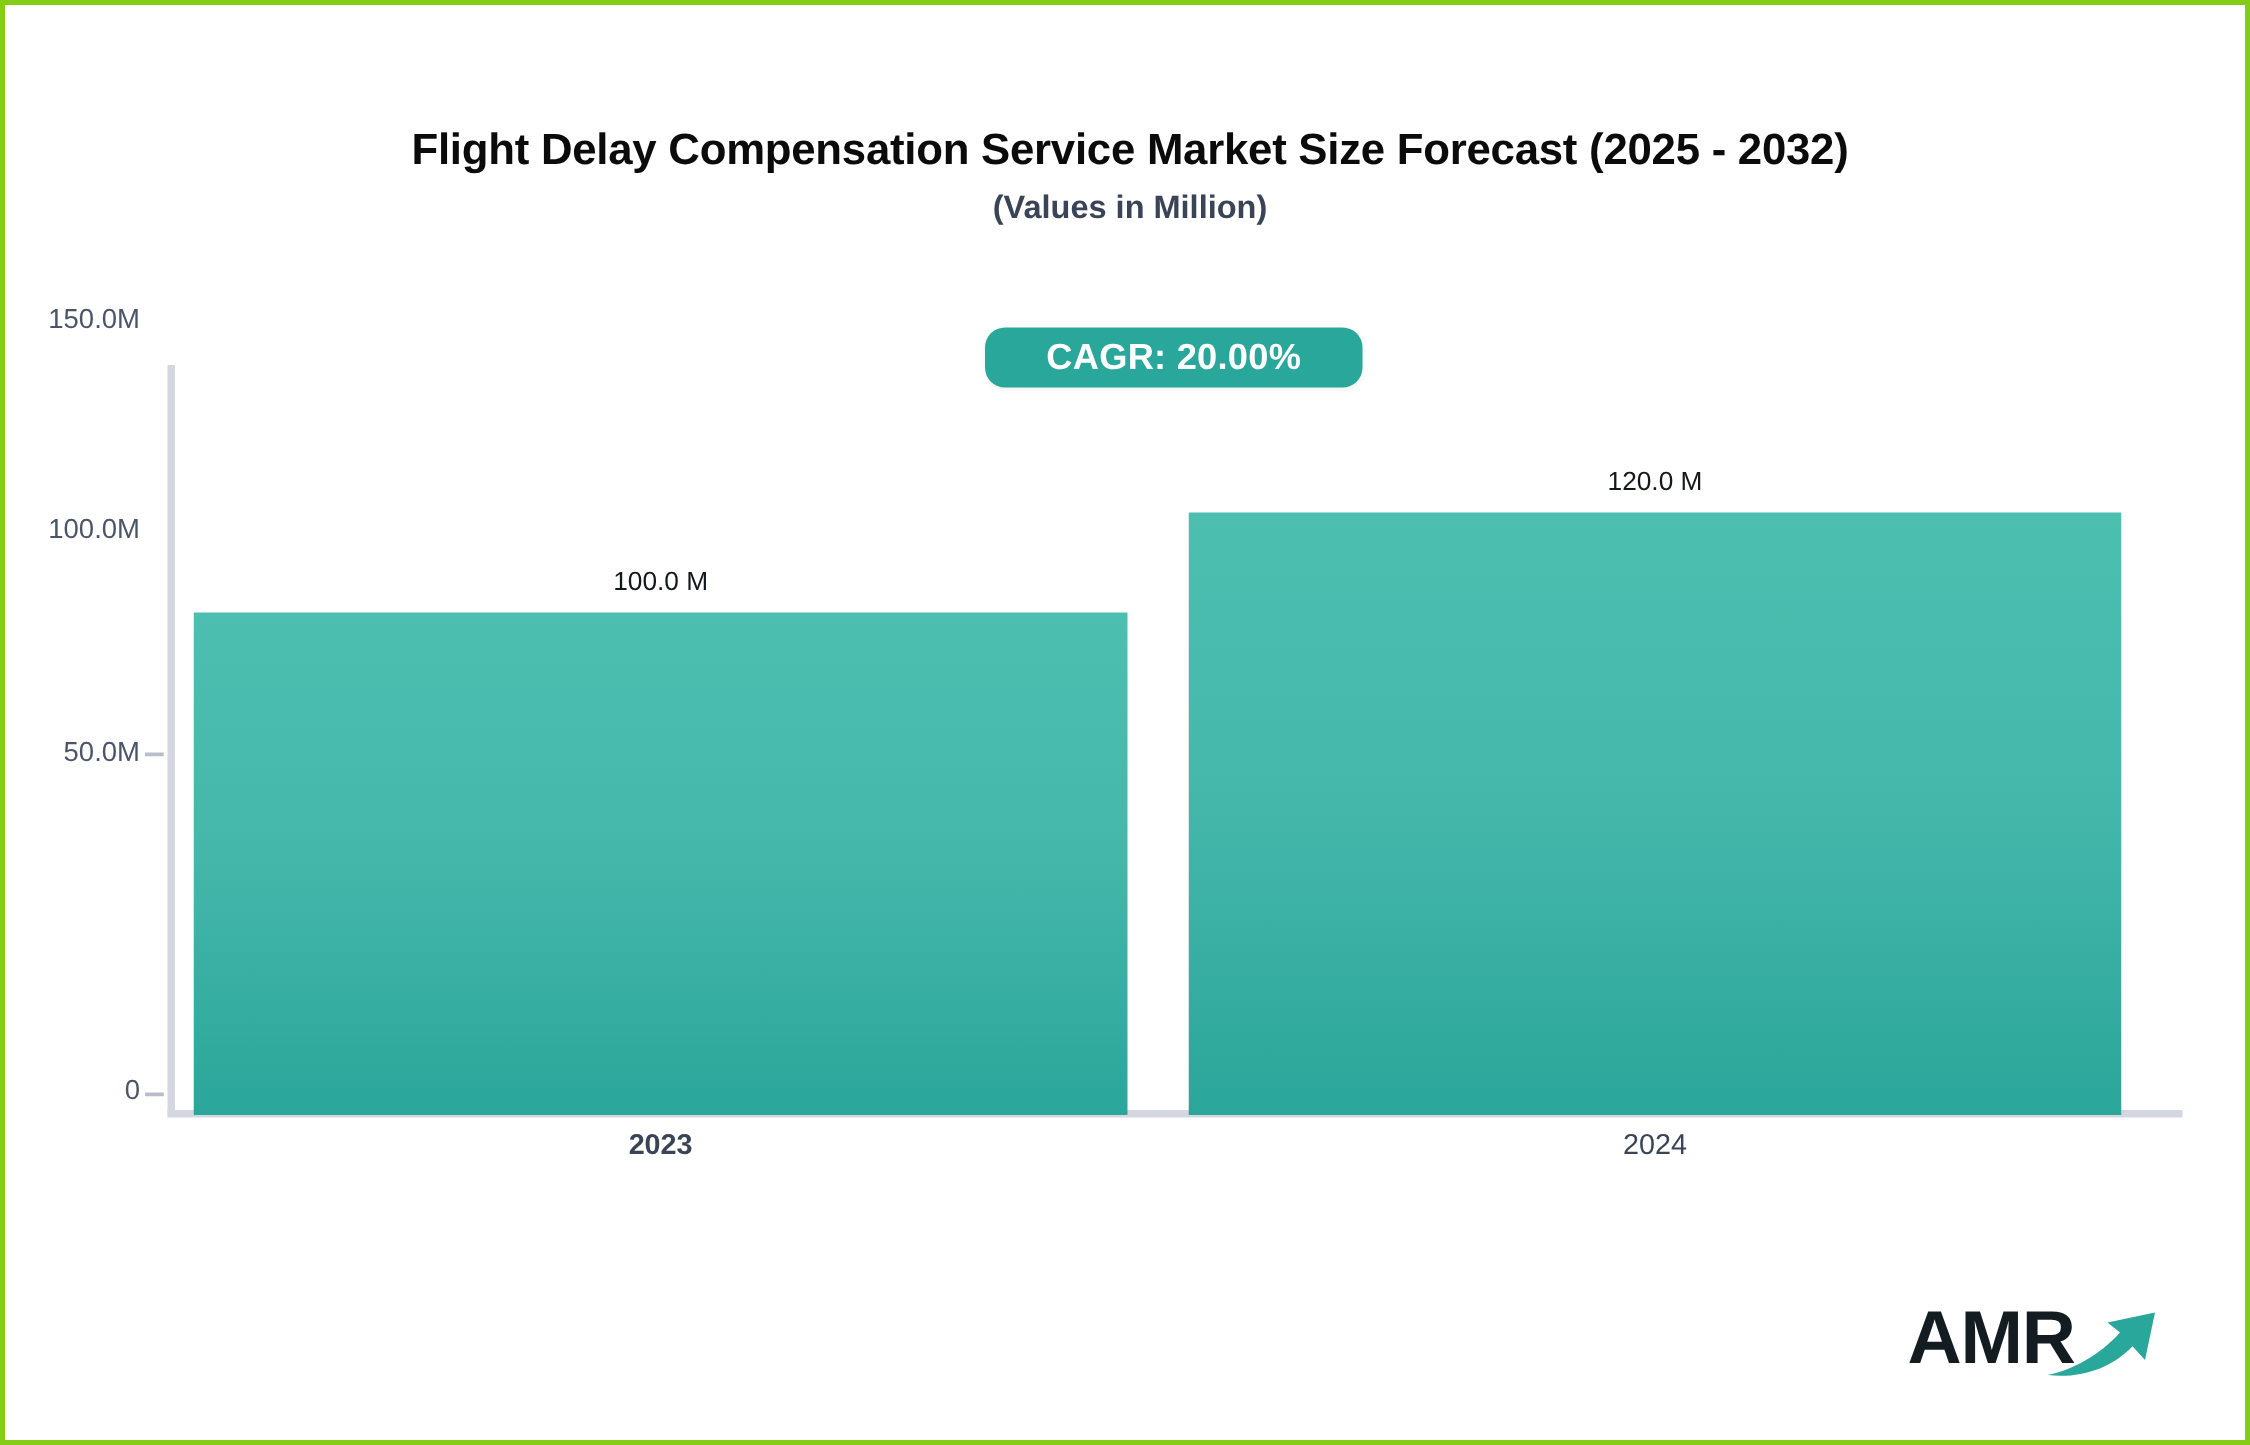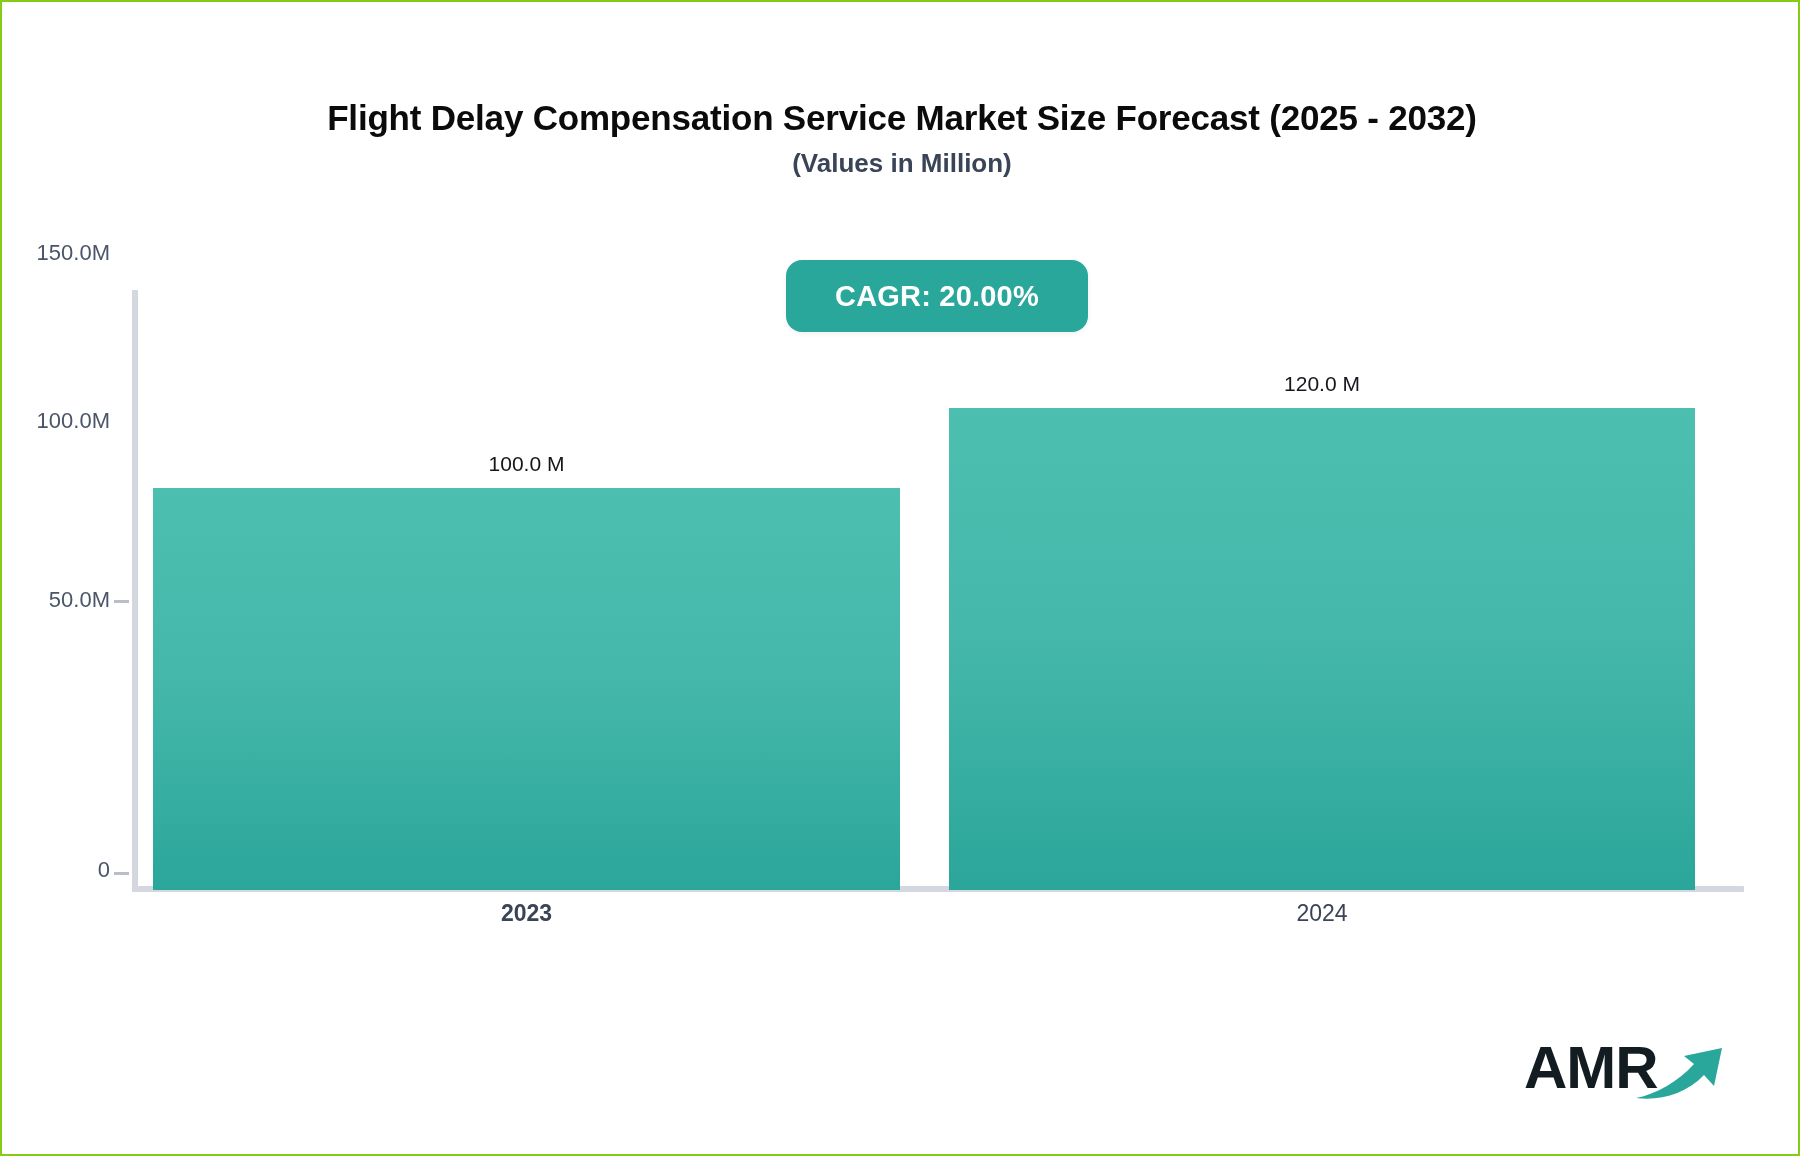--- a/index.html
+++ b/index.html
@@ -10,21 +10,21 @@
   body {
     font-family: "Liberation Sans", sans-serif;
   }
   #root {
     position: relative;
     width: 1800px;
     height: 1156px;
     background: #ffffff;
     overflow: hidden;
     box-sizing: border-box;
-    border: 2px solid #84cc16;
+    border: 4px solid #84cc16;
   }
 
   
   #chart-title {
     position: absolute;
     left: 0;
     top: 96px;
     width: 1800px;
     text-align: center;
     font-size: 35px;
@@ -44,21 +44,21 @@
     color: #3a4457;
     white-space: nowrap;
   }
 
   
   #cagr-badge {
     position: absolute;
     left: 784px;
     top: 258px;
     width: 302px;
-    height: 72px;
+    height: 48px;
     background: #2aa79b;
     border-radius: 16px;
     display: flex;
     align-items: center;
     justify-content: center;
     box-shadow: 0 2px 5px rgba(0,0,0,0.06);
   }
   #cagr-badge .cagr-text {
     color: #ffffff;
     font-size: 29px;

